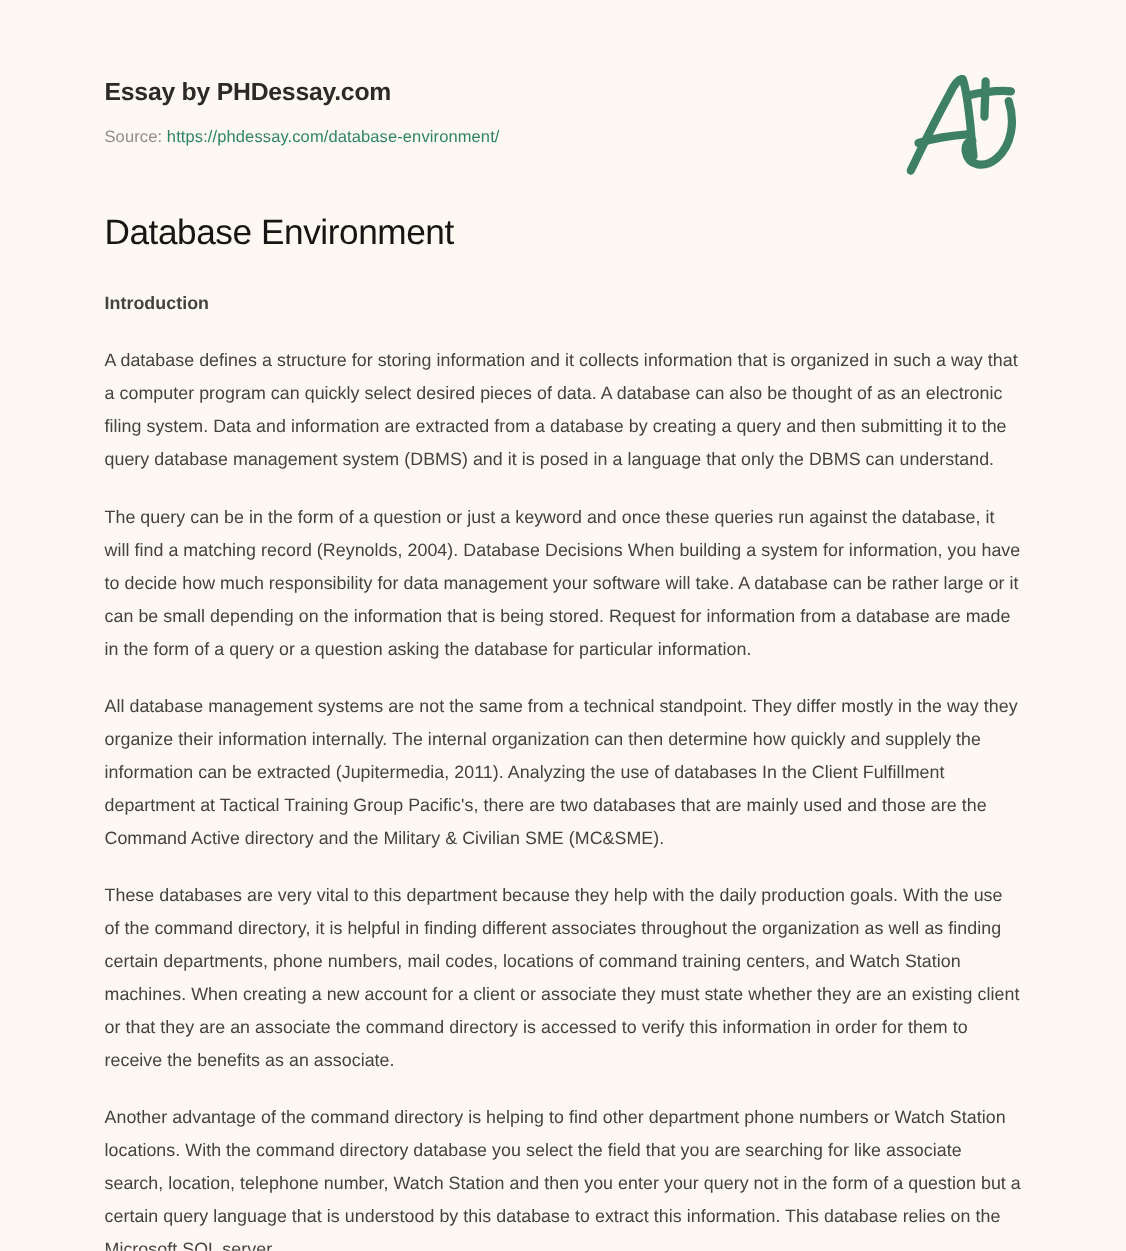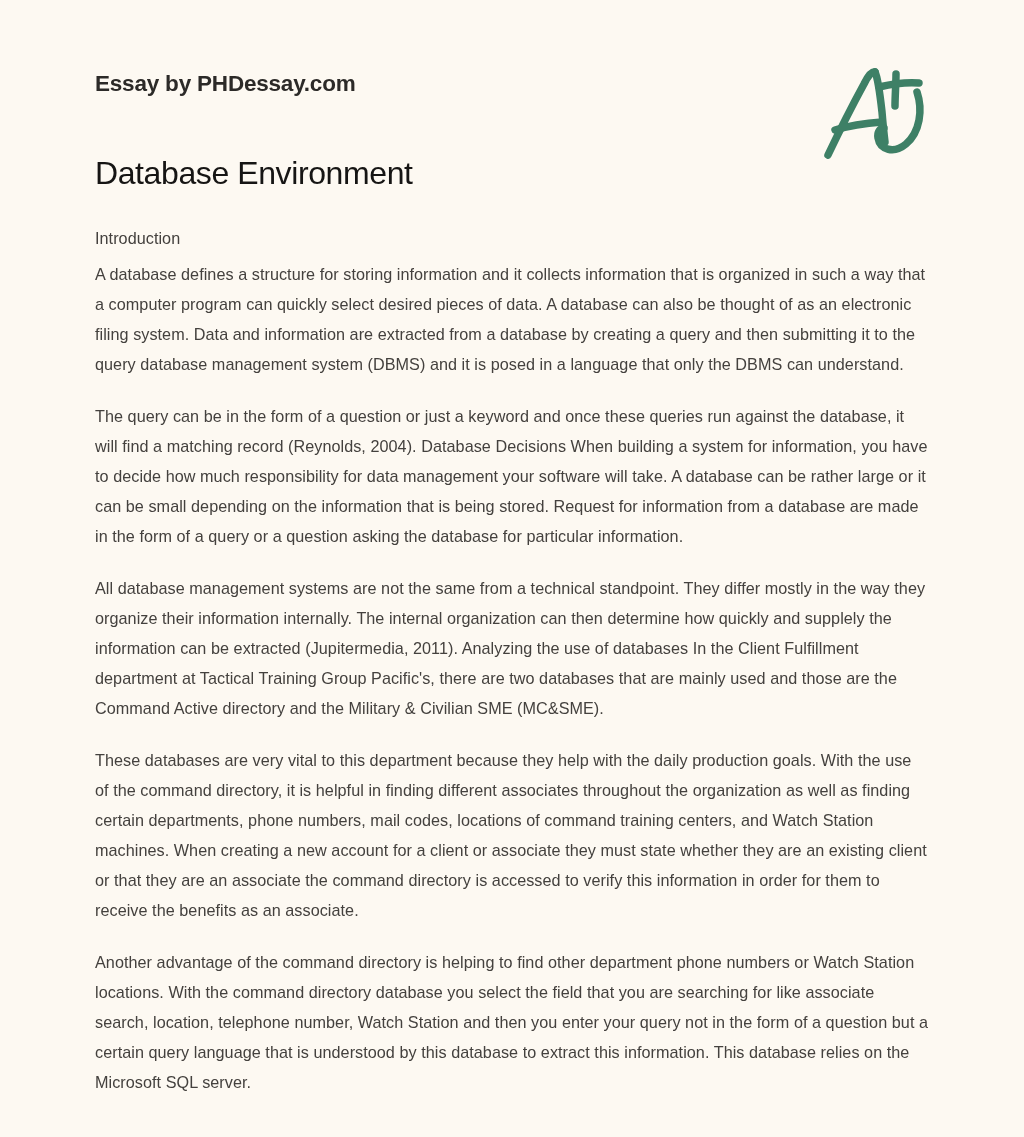--- a/index.html
+++ b/index.html
@@ -79,30 +79,35 @@
   }
   .article p {
     margin: 0 0 22px 0;
     font-size: 16.2px;
     line-height: 30px;
     color: #44413e;
     letter-spacing: 0.05px;
     max-width: 840px;
   }
   .article p.lead-label {
-    margin-bottom: 6px;
+    margin-bottom: 22px;
+    font-weight: bold;
   }
 </style>
 </head>
 <body>
 
 <div class="page">
 
   <div class="header">
     <p class="brand-line">Essay by PHDessay.com</p>
+    <p class="source-line">
+      <span>Source:</span>
+      <a class="source-link" href="#">https://phdessay.com/database-environment/</a>
+    </p>
   </div>
 
   <div class="logo">
     <svg viewBox="0 0 112 100" xmlns="http://www.w3.org/2000/svg" fill="none" stroke="#3e8066" stroke-width="7.5" stroke-linecap="round" stroke-linejoin="round">
 
       <path d="M8 93 C 18 72, 32 44, 44 22 C 48 14, 52 9, 55 10"></path>
 
       <path d="M55 10 C 58 16, 60 32, 62 50 C 63 62, 64 72, 65 80"></path>
 
       <path d="M15 68 C 28 64, 48 61, 62 60"></path>

